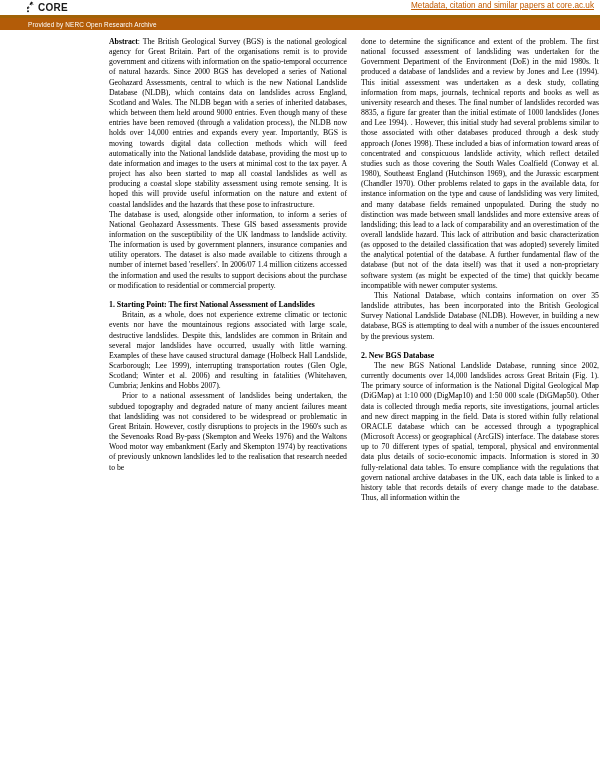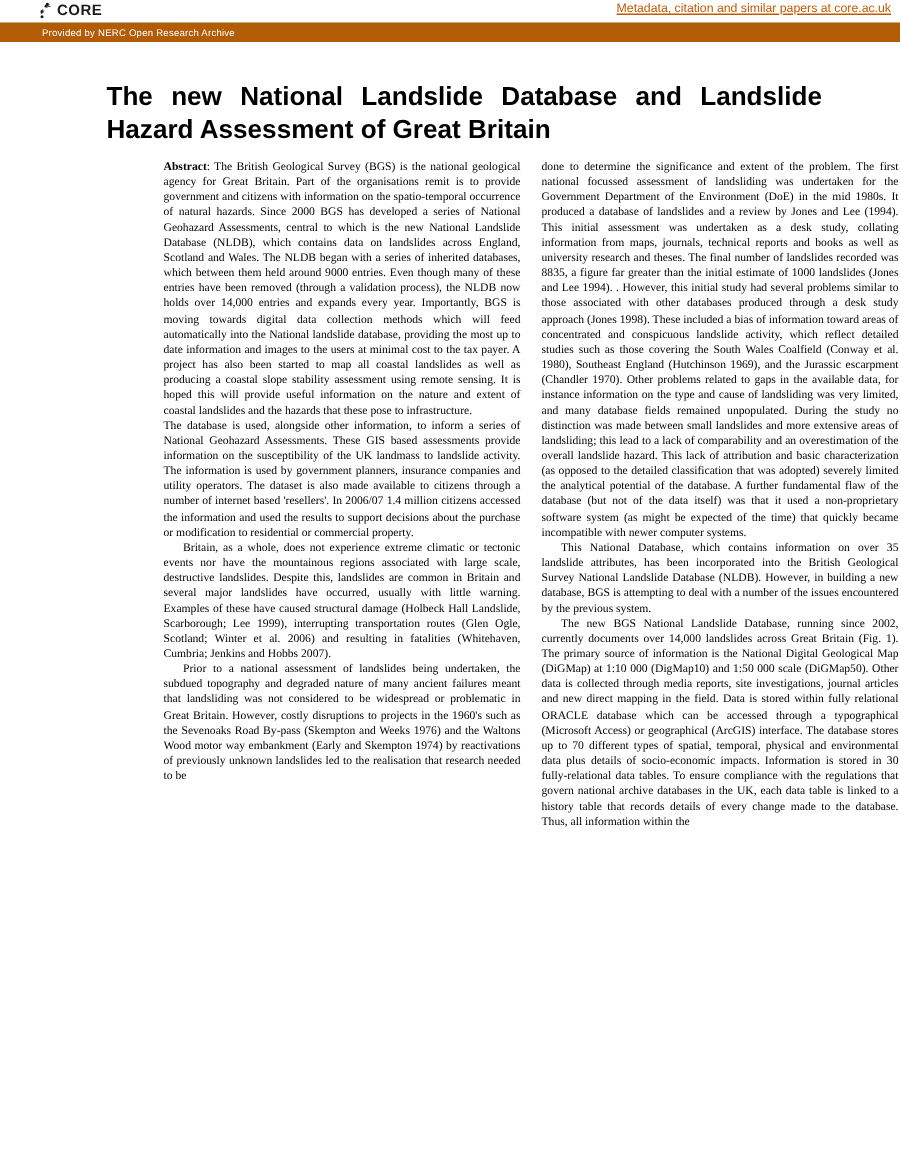--- a/index.html
+++ b/index.html
@@ -19,21 +19,21 @@
   
   #core-banner {
     position: absolute;
     top: 0; left: 0;
     width: 600px;
     height: 28px;
   }
   #core-topline {
     position: relative;
     height: 15px;
-    border-bottom: 1px solid #a16207;
+    border-bottom: 3px solid #a16207;
     padding-left: 20px;
   }
   #core-logo-wrap {
     position: absolute;
     left: 26px;
     top: 0px;
     display: flex;
     align-items: center;
     height: 14px;
   }
@@ -153,42 +153,43 @@
     </div>
     <a id="core-link" href="#">Metadata, citation and similar papers at core.ac.uk</a>
   </div>
   <div id="core-provider-bar">
     <span id="core-provider-text">Provided by NERC Open Research Archive</span>
   </div>
 </div>
 
 <div id="paper">
 
-  <h1 id="title">The new National Landslide Database and Landslide Hazard Assessment of Great Britain</h1>
 
   <div id="columns">
 
     <div class="col left">
 
       <p><span class="lbl-bold">Abstract</span><span>: The British Geological Survey (BGS) is the national geological agency for Great Britain. Part of the organisations remit is to provide government and citizens with information on the spatio-temporal occurrence of natural hazards. Since 2000 BGS has developed a series of National Geohazard Assessments, central to which is the new National Landslide Database (NLDB), which contains data on landslides across England, Scotland and Wales. The NLDB began with a series of inherited databases, which between them held around 9000 entries. Even though many of these entries have been removed (through a validation process), the NLDB now holds over 14,000 entries and expands every year. Importantly, BGS is moving towards digital data collection methods which will feed automatically into the National landslide database, providing the most up to date information and images to the users at minimal cost to the tax payer.   A project has also been started to map all coastal landslides as well as producing a coastal slope stability assessment using remote sensing. It is hoped this will provide useful information on the nature and extent of coastal landslides and the hazards that these pose to infrastructure.</span></p>
 
       <p>The database is used, alongside other information, to inform a series of National Geohazard Assessments. These GIS based assessments provide information on the susceptibility of the UK landmass to landslide activity. The information is used by government planners, insurance companies and utility operators. The dataset is also made available to citizens through a number of internet based 'resellers'. In 2006/07 1.4 million citizens accessed the information and used the results to support decisions about the purchase or modification to residential or commercial property.</p>
 
 
+      <h2 class="heading j gap-before">1. Starting Point: The first National Assessment of Landslides</h2>
 
       <p class="para-indent">Britain, as a whole, does not experience extreme climatic or tectonic events nor have the mountainous regions associated with large scale, destructive landslides. Despite this, landslides are common in Britain and several major landslides have occurred, usually with little warning. Examples of these have caused structural damage (Holbeck Hall Landslide, Scarborough; Lee 1999), interrupting transportation routes (Glen Ogle, Scotland; Winter et al. 2006) and resulting in fatalities (Whitehaven, Cumbria; Jenkins and Hobbs 2007).</p>
 
       <p class="para-indent">Prior to a national assessment of landslides being undertaken, the subdued topography and degraded nature of many ancient failures meant that landsliding was not considered to be widespread or problematic in Great Britain. However, costly disruptions to projects in the 1960's such as the Sevenoaks Road By-pass (Skempton and Weeks 1976) and the Waltons Wood motor way embankment (Early and Skempton 1974) by reactivations of previously unknown landslides led to the realisation that research needed to be</p>
 
     </div>
 
     <div class="col right">
 
       <p>done to determine the significance and extent of the problem. The first national focussed assessment of landsliding was undertaken for the Government Department of the Environment (DoE) in the mid 1980s. It produced a database of landslides and a review by Jones and Lee (1994). This initial assessment was undertaken as a desk study, collating information from maps, journals, technical reports and books as well as university research and theses. The final number of landslides recorded was 8835, a figure far greater than the initial estimate of 1000 landslides (Jones and Lee 1994). . However, this initial study had several problems similar to those associated with other databases  produced through a desk study approach (Jones 1998). These included a bias of information toward areas of concentrated and conspicuous landslide activity, which reflect detailed studies such as those covering the South Wales Coalfield (Conway et al. 1980), Southeast England (Hutchinson 1969), and the Jurassic escarpment (Chandler 1970). Other problems related to gaps in the available data, for instance information on the type and cause of landsliding was very limited, and many database fields remained unpopulated. During the study no distinction was made between small landslides and more extensive areas of landsliding; this lead to a lack of comparability and an overestimation of the overall landslide hazard. This lack of attribution and basic characterization (as opposed to the detailed classification that was adopted) severely limited the analytical potential of the database. A further fundamental flaw of the database (but not of the data itself) was that it used a non-proprietary software system (as might be expected of the time) that quickly became incompatible with newer computer systems.</p>
 
       <p class="para-indent">This National Database, which contains information on over 35 landslide attributes, has been incorporated into the British Geological Survey National Landslide Database (NLDB). However, in building a new database, BGS is attempting to deal with a number of the issues encountered by the previous system.</p>
 
+      <h2 class="heading gap-before">2. New BGS Database</h2>
 
       <p class="para-indent">The new BGS National Landslide Database, running since 2002, currently documents over 14,000 landslides across Great Britain (Fig. 1). The primary source of information is the National Digital Geological Map (DiGMap) at 1:10 000 (DigMap10) and 1:50 000 scale (DiGMap50). Other data is collected through media reports, site investigations, journal articles and new direct mapping in the field. Data is stored within fully relational ORACLE database which can be accessed through a typographical (Microsoft Access) or geographical (ArcGIS) interface. The database stores up to 70 different types of spatial, temporal, physical and environmental data plus details of socio-economic impacts. Information is stored in 30 fully-relational data tables. To ensure compliance with the regulations that govern national archive databases in the UK, each data table is linked to a history table that records details of every change made to the database. Thus, all information within the</p>
 
     </div>
   </div>
 </div>
 
 </body></html>

